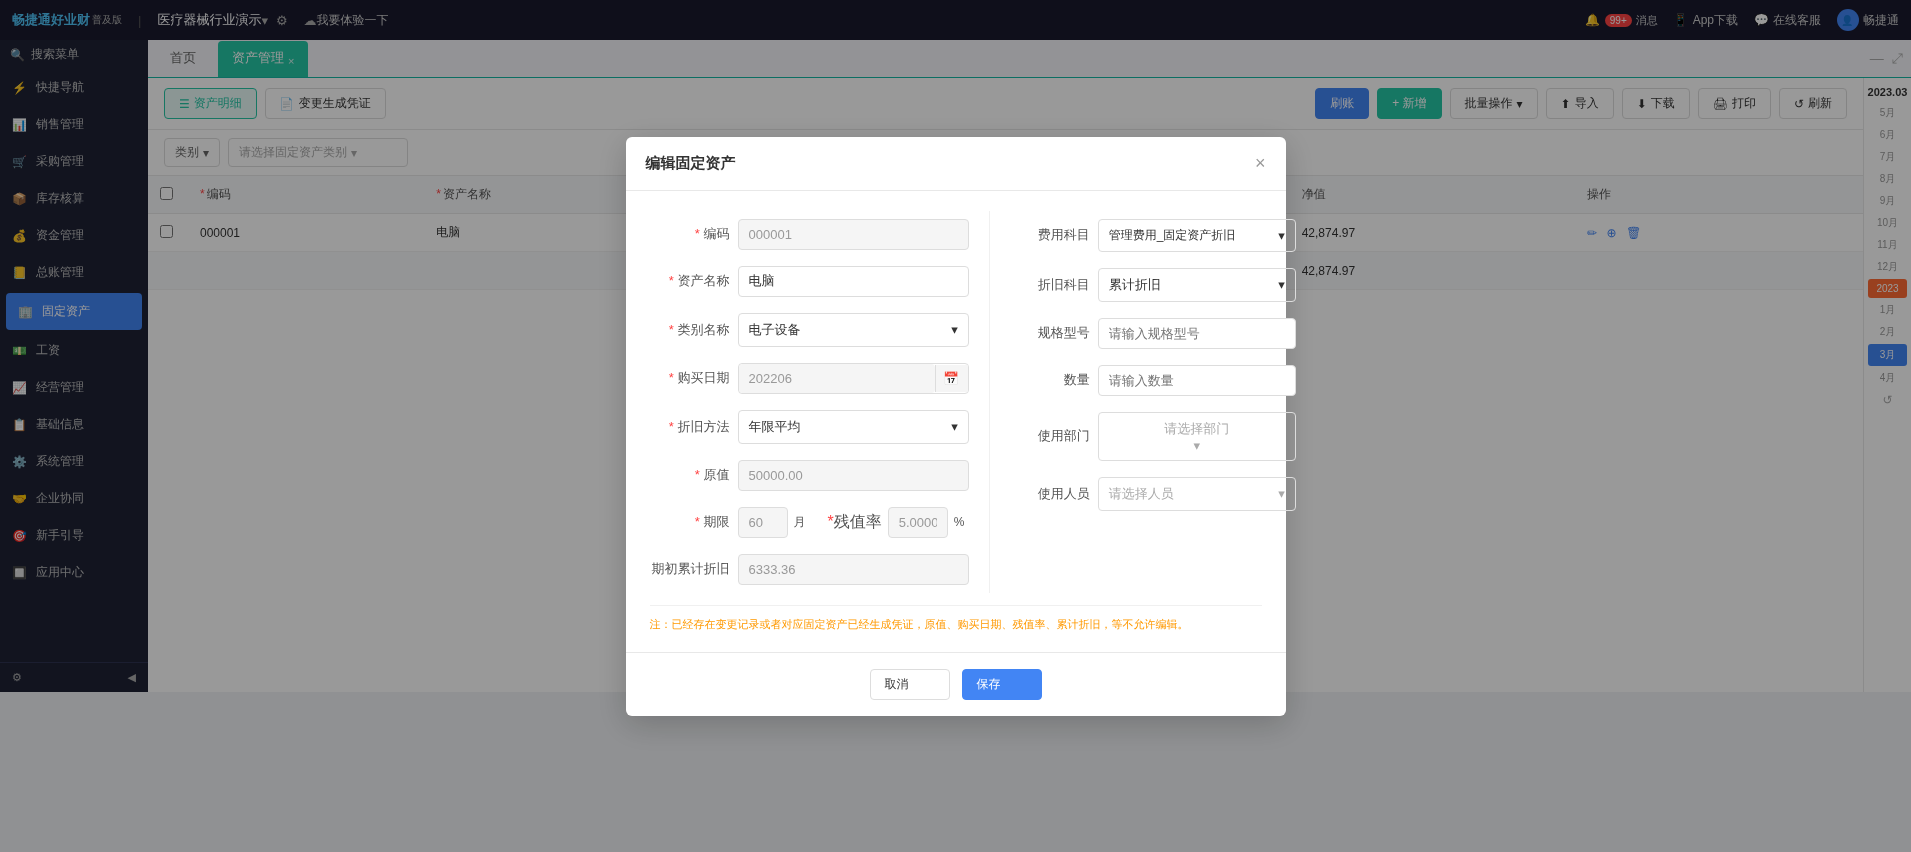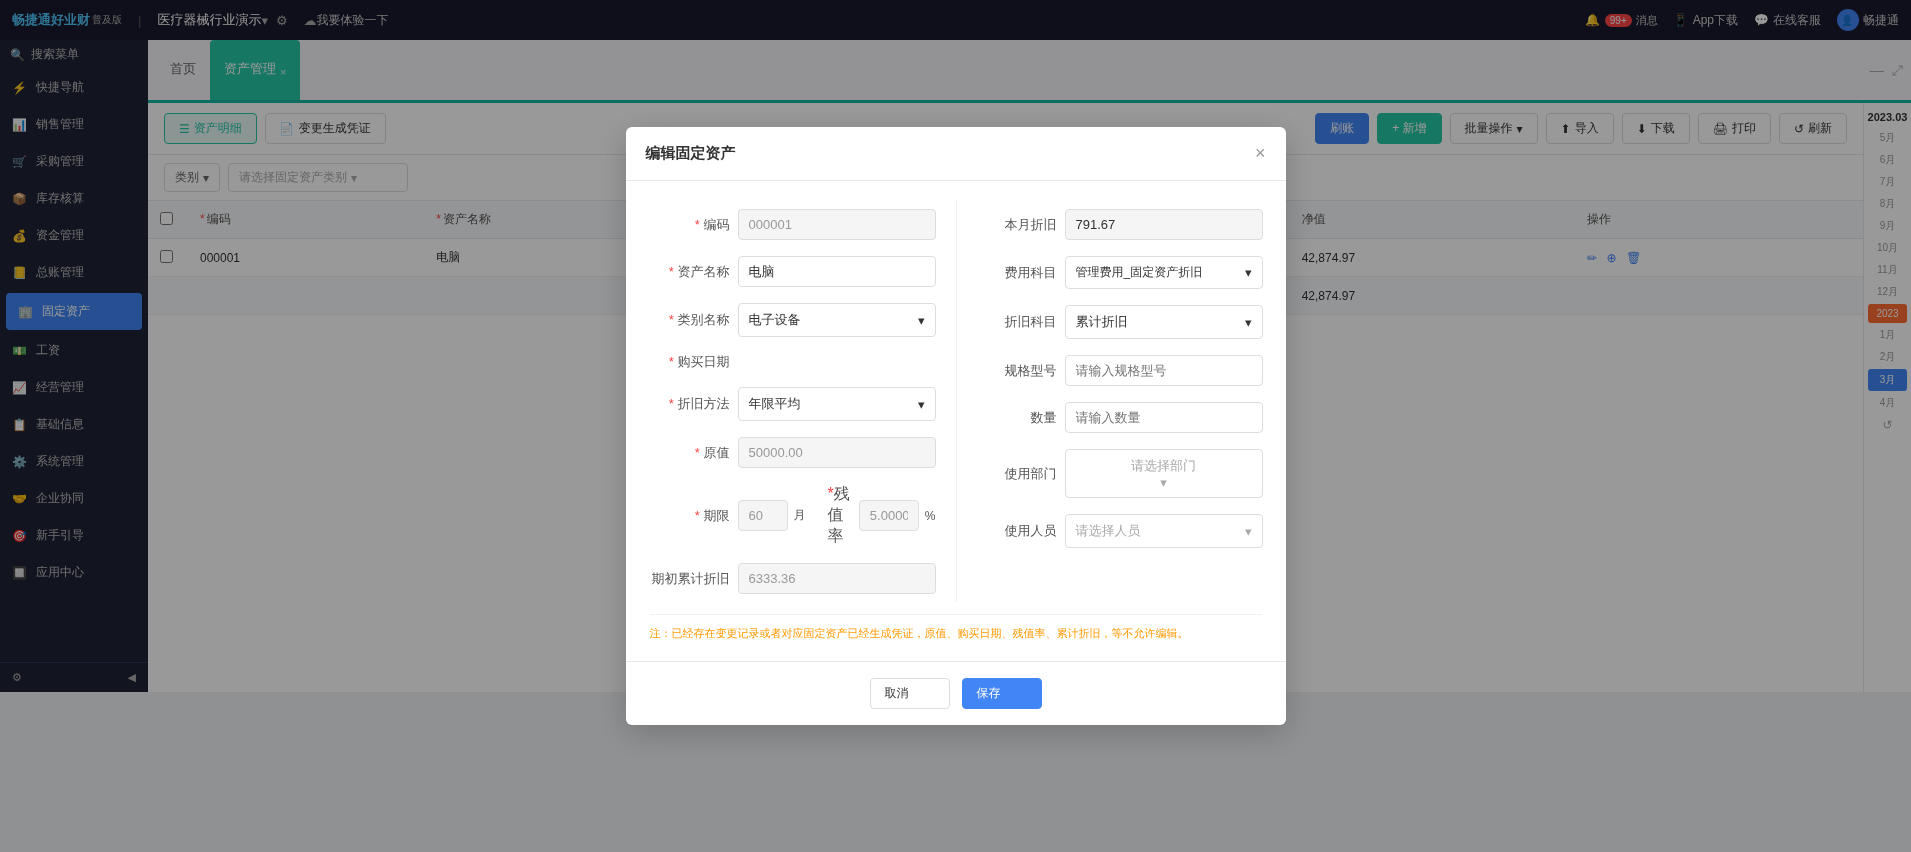--- a/index.html
+++ b/index.html
@@ -63,21 +63,21 @@
     .calendar-sidebar { width: 48px; background: #fff; border-left: 1px solid #e8e8e8; flex-shrink: 0; padding: 4px 0; }
     .calendar-month { font-size: 10px; color: #999; text-align: center; padding: 4px 2px; }
     .calendar-month.highlight { background: #ff6b35; color: #fff; border-radius: 3px; margin: 1px 4px; }
     .calendar-month.active { background: #4285f4; color: #fff; border-radius: 3px; margin: 1px 4px; }
     
     
     .window-controls { display: flex; gap: 8px; margin-left: auto; }
     .win-btn { cursor: pointer; color: #aaa; font-size: 14px; }
     
     
-    .tab-bar { display: flex; align-items: center; background: #f5f6fa; border-bottom: 3px solid #14b8a6; padding: 0 8px; min-height: 38px; }
+    .tab-bar { display: flex; align-items: center; background: #f5f6fa; border-bottom: 1px solid #14b8a6; padding: 0 8px; min-height: 38px; gap: 8px; }
   </style>
 </head>
 <body>
 
 <div class="app-container">
 
   <div class="top-bar">
     <span style="color:#4fc3f7; font-weight:bold; font-size:13px;">畅捷通好业财</span>
     <span style="font-size:10px; color:#aaa; margin-left:2px;">普及版</span>
     <span style="margin: 0 16px; color:#555;">|</span>
@@ -178,21 +178,21 @@
         <span style="cursor:pointer; margin-left:auto;">◀</span>
       </div>
     </div>
 
     <div class="content">
 
       <div class="tab-bar">
         <div class="nav-tab">
           <span>首页</span>
         </div>
-        <div class="nav-tab active" style="background:#26c6a6; color:#fff; border-radius:4px 4px 0 0; padding:20px 14px; display:flex; align-items:flex-end; gap:4px;">
+        <div class="nav-tab active" style="background:#26c6a6; color:#fff; border-radius:4px 4px 0 0; padding:8px 14px; display:flex; align-items:flex-end; gap:4px;">
           <span>资产管理</span>
           <span style="cursor:pointer; font-size:11px; color:rgba(255,255,255,0.8);">×</span>
         </div>
         <div class="window-controls" style="margin-left:auto;">
           <span class="win-btn">—</span>
           <span class="win-btn">⤢</span>
         </div>
       </div>
 
       <div style="flex:1; display:flex; overflow:hidden;">
@@ -345,20 +345,24 @@
               <span>电子设备</span>
               <span>▾</span>
             </div>
           </div>
 
           <div class="form-row">
             <label class="form-label">
               <span style="color:#f44;">*</span>
               <span>购买日期</span>
             </label>
+            <div style="flex:1; display:flex; align-items:center; border:1px solid #ddd; border-radius:4px; overflow:hidden;">
+              <input type="text" class="form-input disabled" readonly="" style="background: rgb(245, 245, 245); border: none; flex: 1 1 0%;" value="202206">
+              <span style="padding:6px 8px; background:#f5f5f5; cursor:pointer; border-left:1px solid #ddd; color:#999;">📅</span>
+            </div>
           </div>
 
           <div class="form-row">
             <label class="form-label">
               <span style="color:#f44;">*</span>
               <span>折旧方法</span>
             </label>
             <div class="form-select">
               <span>年限平均</span>
               <span>▾</span>
@@ -390,24 +394,20 @@
           <div class="form-row">
             <label class="form-label">
               <span>期初累计折旧</span>
             </label>
             <input type="text" class="form-input disabled" readonly="" style="background: rgb(245, 245, 245); color: rgb(153, 153, 153);" value="6333.36">
           </div>
         </div>
 
         <div style="padding-left:20px;">
 
-          <div class="form-row">
-            <label class="form-label">本月折旧</label>
-            <input type="text" class="form-input disabled" readonly="" style="background: rgb(245, 245, 245); color: rgb(51, 51, 51);" value="791.67">
-          </div>
 
           <div class="form-row">
             <label class="form-label">费用科目</label>
             <div class="form-select">
               <span style="font-size:12px;">管理费用_固定资产折旧</span>
               <span>▾</span>
             </div>
           </div>
 
           <div class="form-row">

